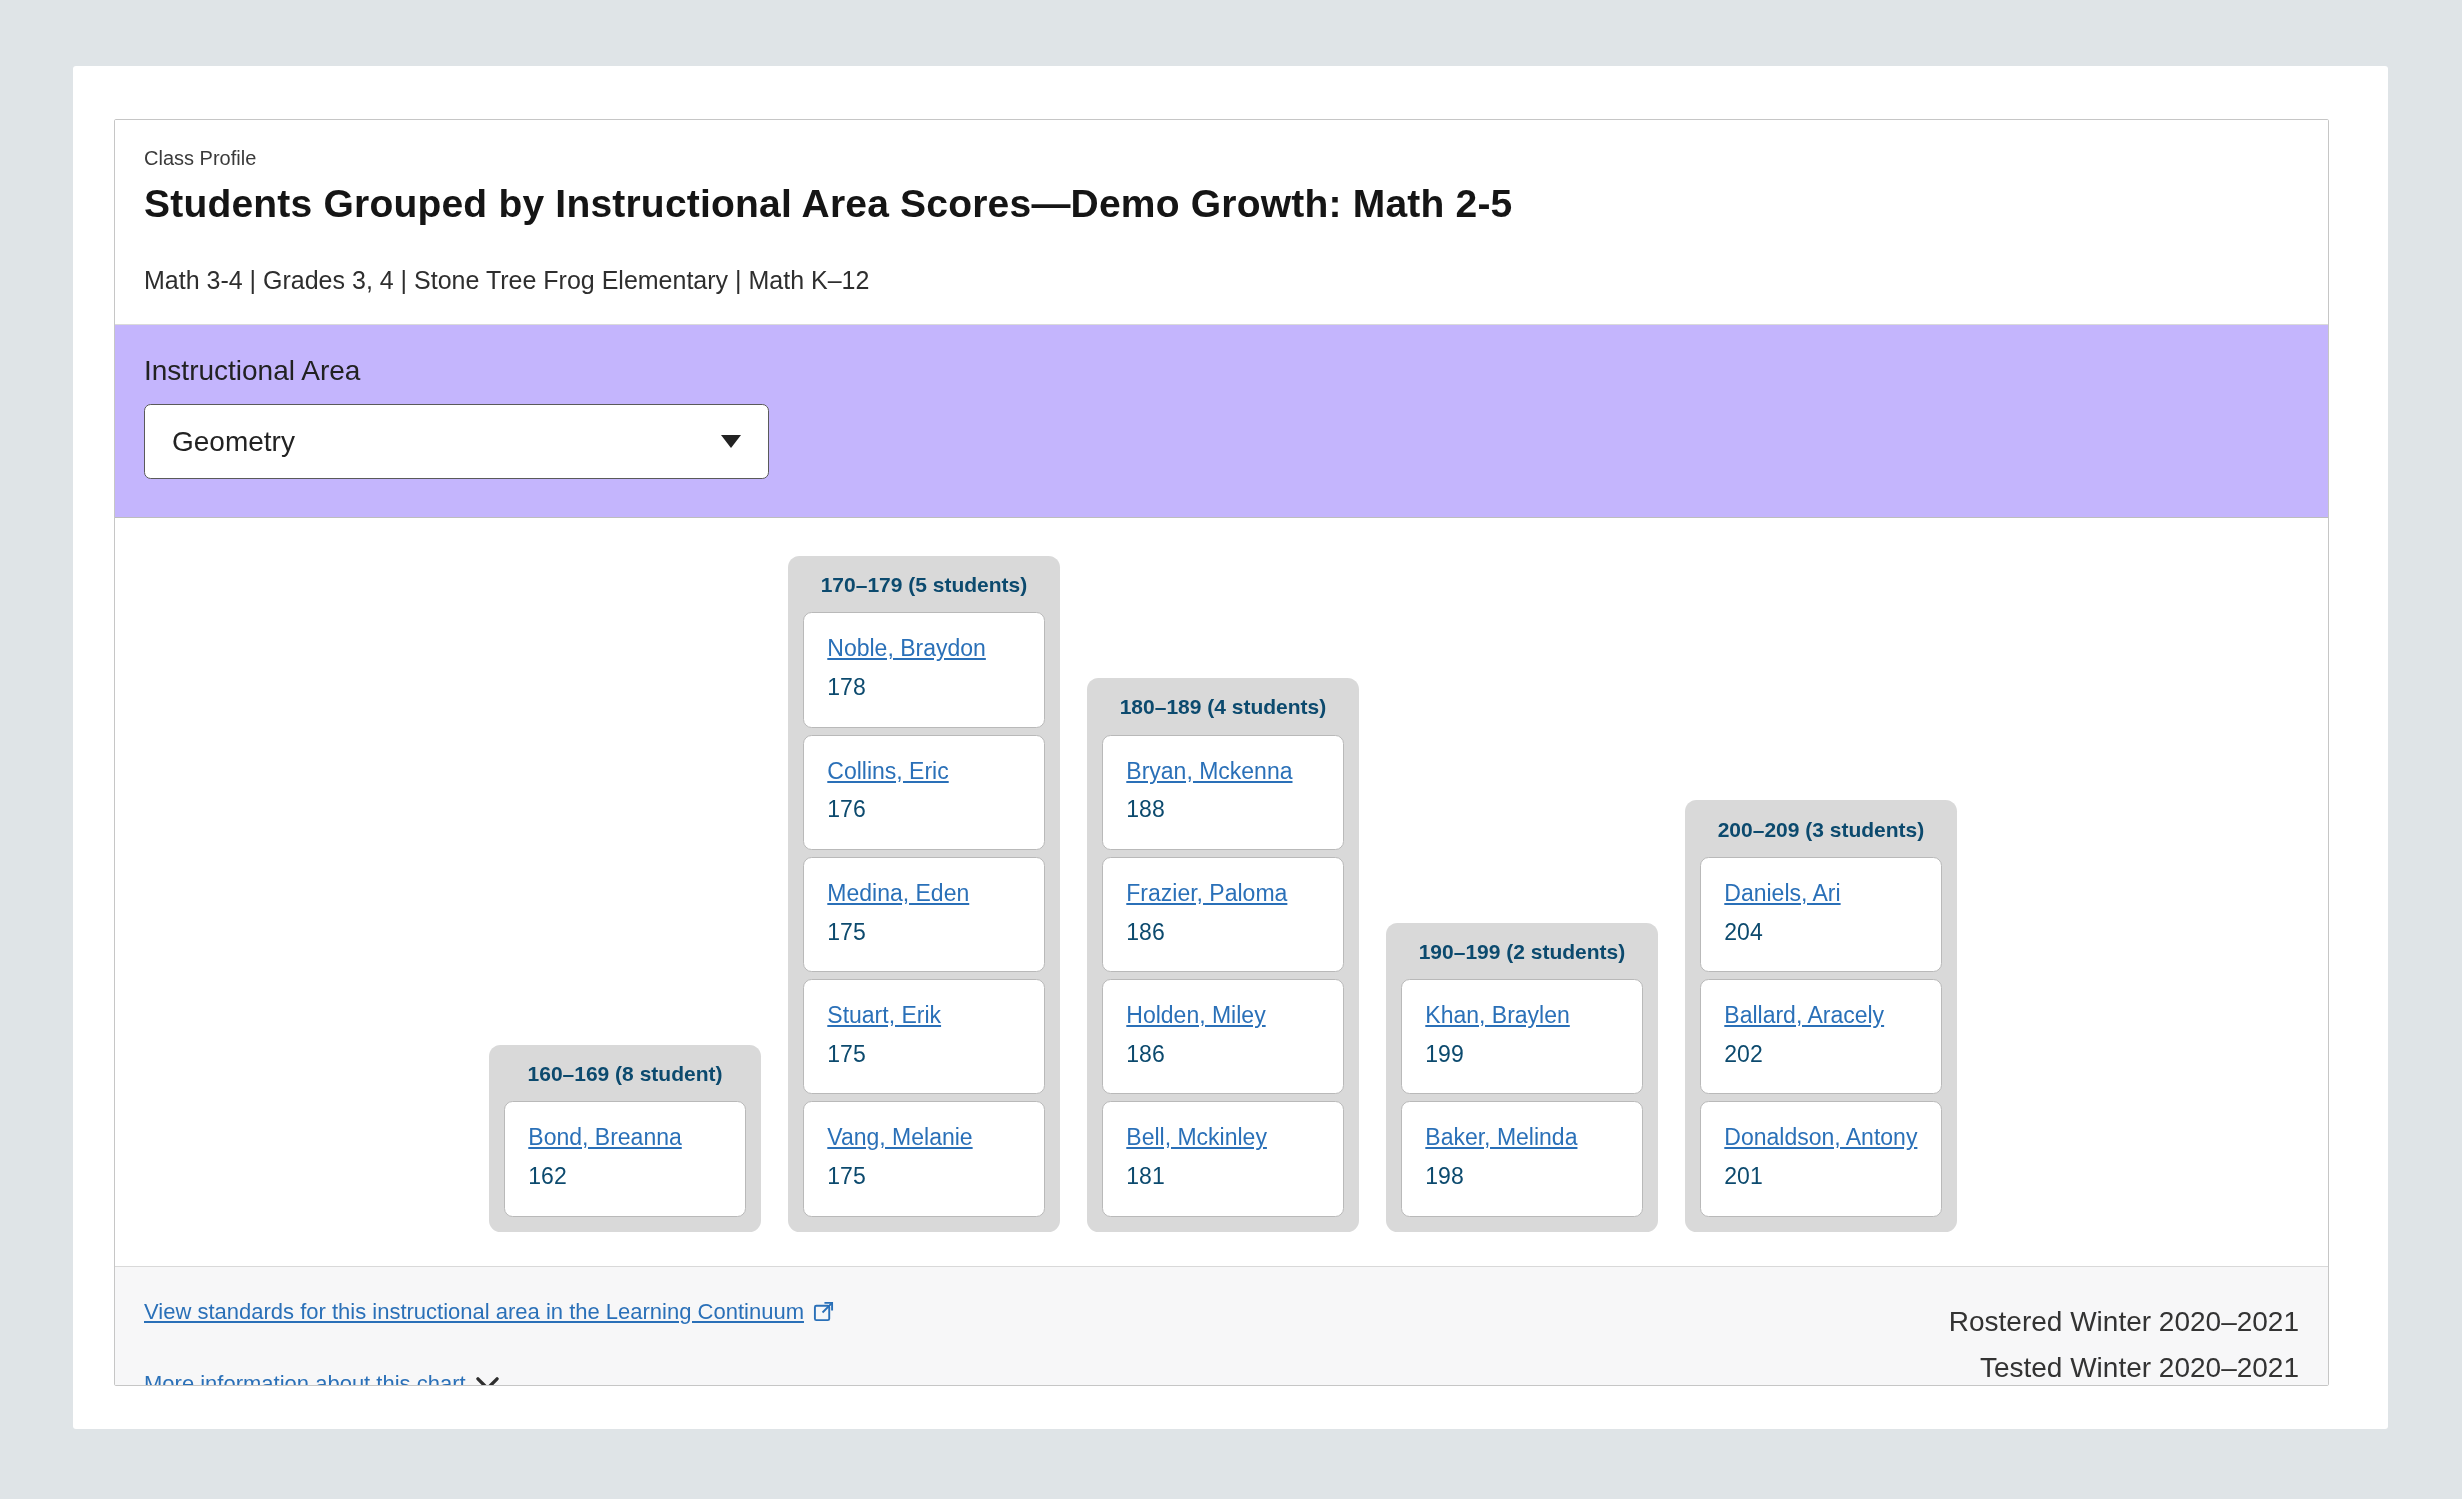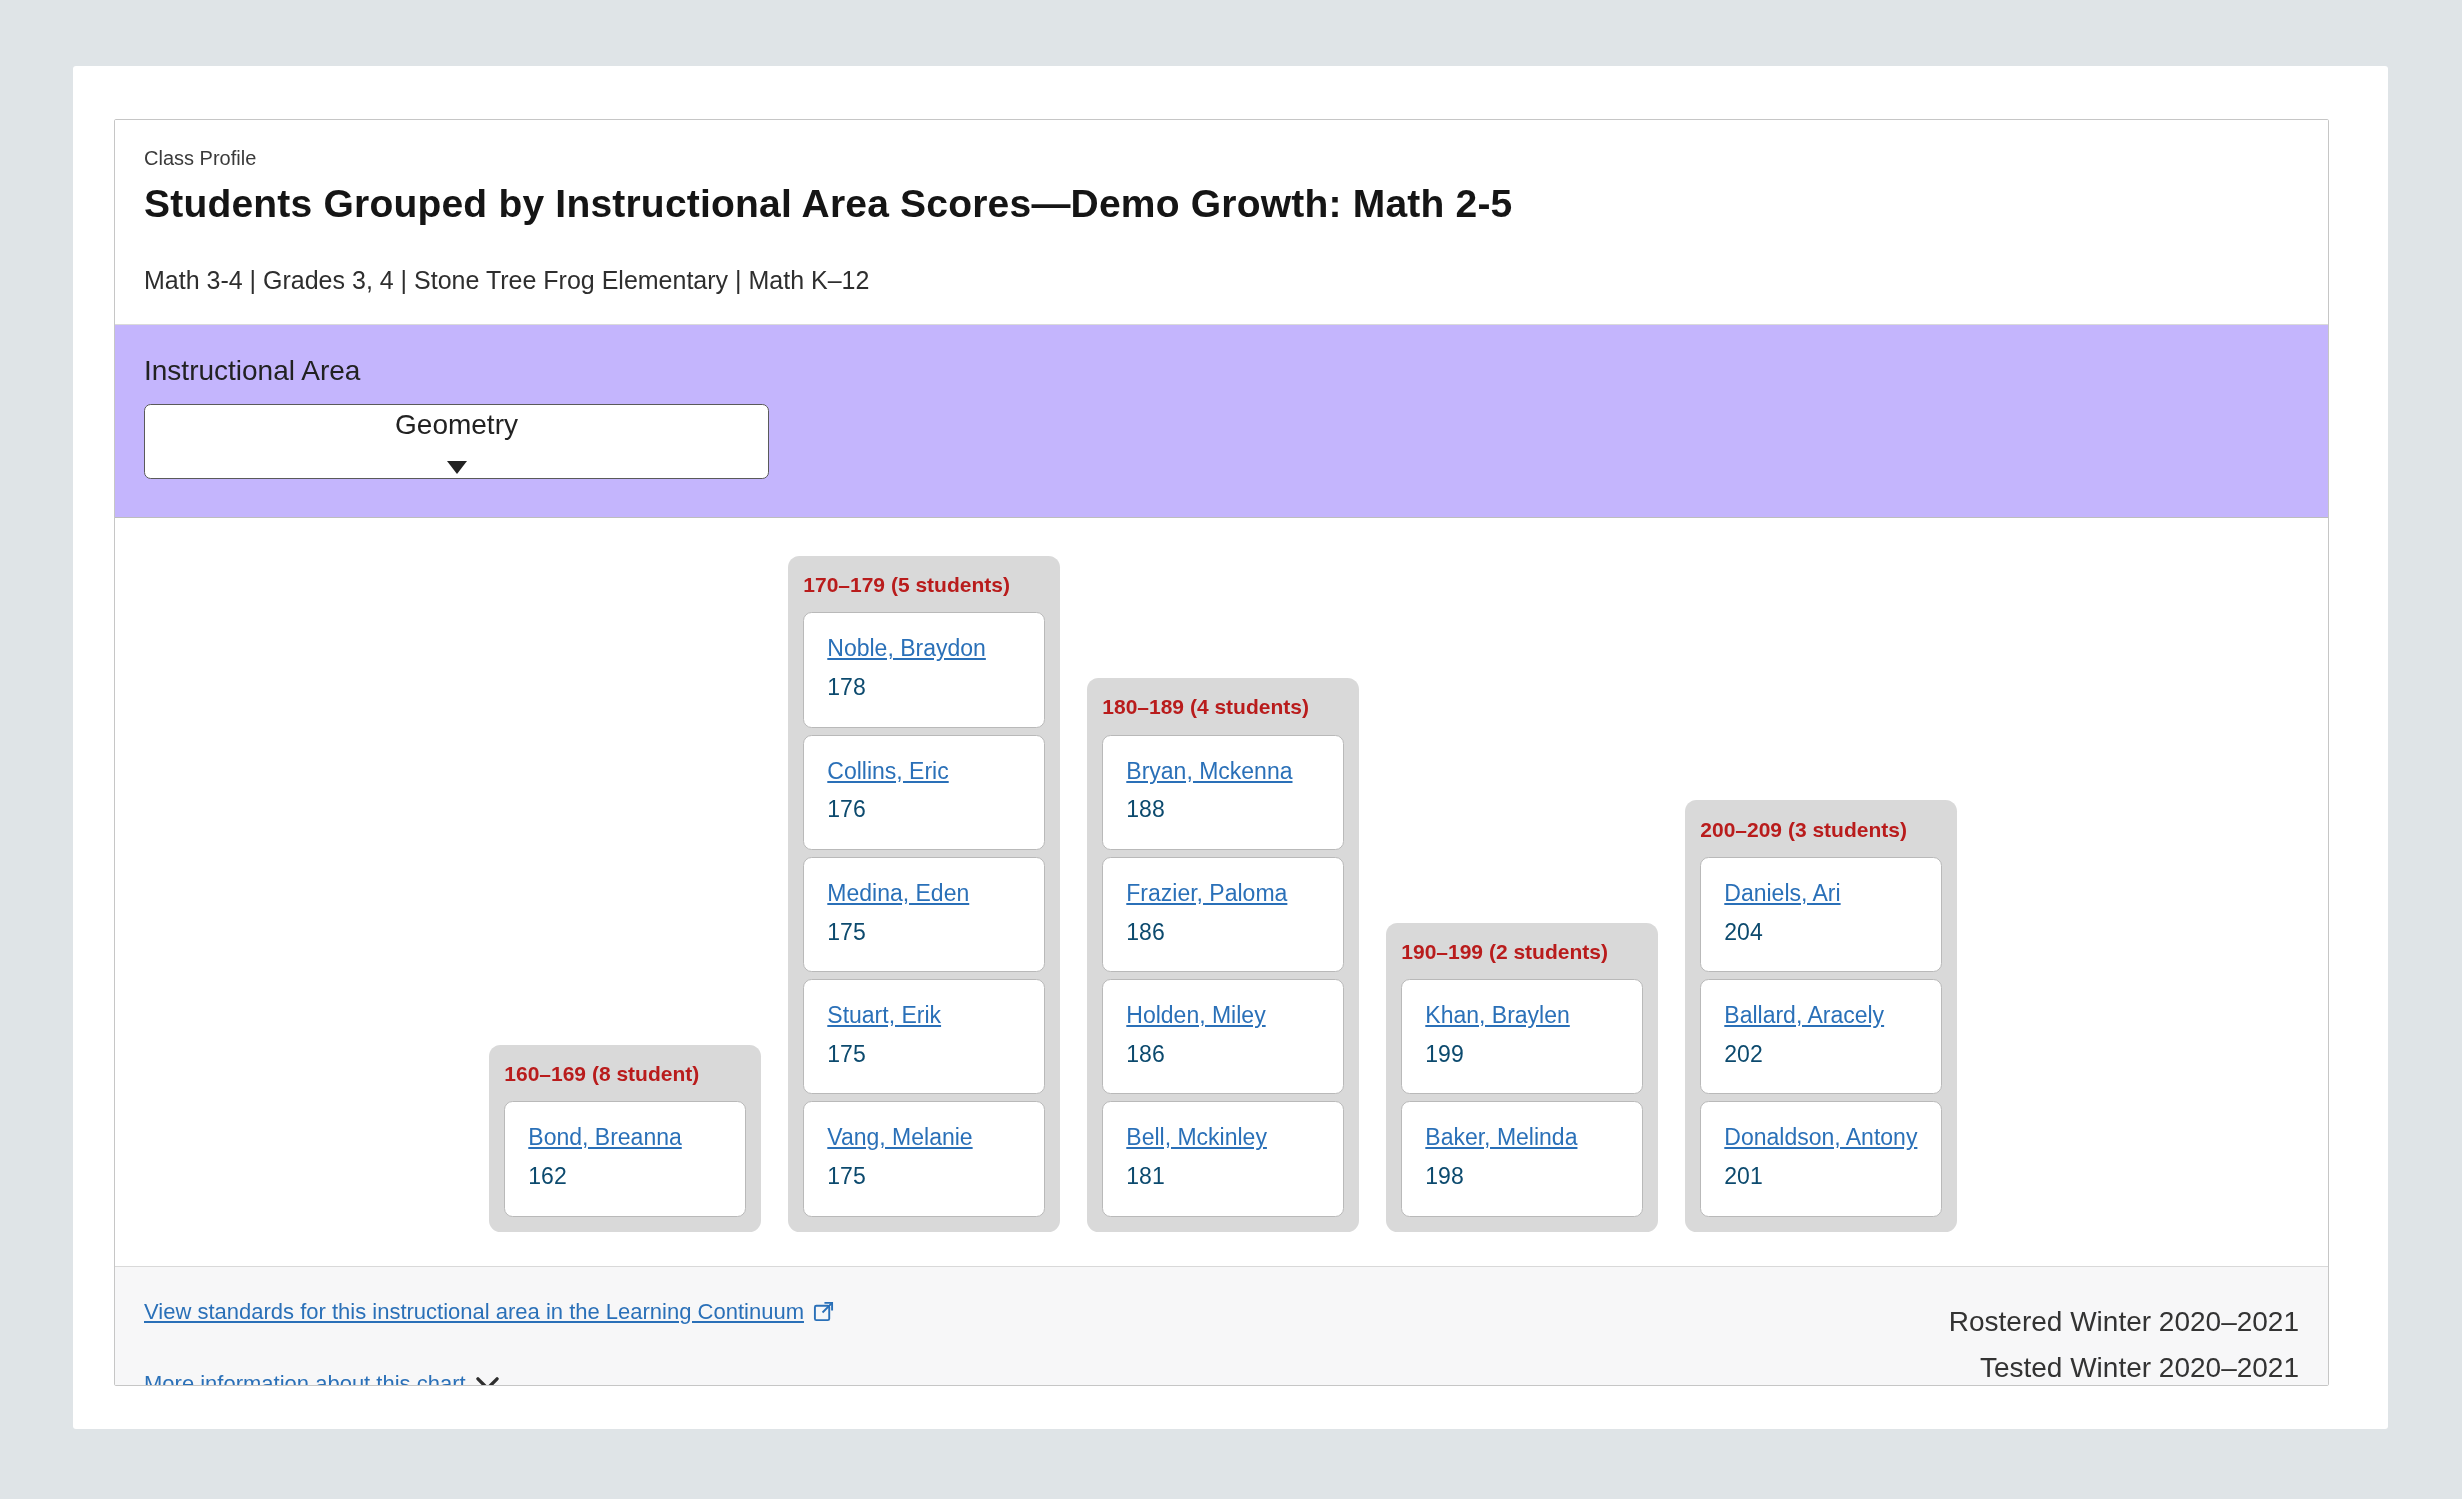--- a/index.html
+++ b/index.html
@@ -23,39 +23,39 @@
   .report-header{ padding:27px 29px 29px 29px; border-bottom:1px solid #dadada; background:#fff; }
   .eyebrow{ font-size:20px; color:#3a3a3a; margin-bottom:11.5px; }
   .title{ font-size:39px; font-weight:700; color:#151515; letter-spacing:0.2px; margin-bottom:15.3px; }
   .subtitle{ font-size:25px; color:#2e2e2e;margin-top:40px; }
   
   .controls-band{ background:#c4b5fd; padding:30.5px 29px 38px 29px; border-bottom:1px solid #bdbdbd; }
   .controls-label{ font-size:28px; color:#222; margin-bottom:17px; }
   .select-box{
     width:625px; height:75px; background:#fff; border:1.9px solid #5a5a5a; border-radius:6.7px;
     display:flex; align-items:center; justify-content:space-between;
-    padding:4px 27px; cursor:pointer;flex-direction:column;
+    padding:15px 27px; cursor:pointer;
   }
   .select-value{ font-size:28px; color:#222; }
   .caret-down{
     width:0; height:0; border-left:10.5px solid transparent; border-right:10.5px solid transparent;
     border-top:13.4px solid #222;
   }
   
   .chart-area{
     flex:1 1 auto; background:#fff;
     display:flex; align-items:flex-end; gap:27px;
     padding:38px 19px 34px 374px;
   }
   .group{
     width:272px; background:#d9d9d9; border-radius:11.5px;
     padding:9.5px 15.3px 15.3px 15.3px; display:flex; flex-direction:column;
   }
   .group-header{
-    font-size:21px; font-weight:700; color:#b91c1c; text-align:left;
+    font-size:21px; font-weight:700; color:#0c4a6e; text-align:center;
     padding:7.6px 0 5.7px 0; margin-bottom:9.5px; white-space:nowrap;
   }
   .student-card{
     background:#fff; border:1px solid #b9b9b9; border-radius:8.6px;
     padding:19px 23px 25px 23px;
   }
   .student-card + .student-card{ margin-top:6.7px; }
   .student-name{
     color:#2a70b8; font-size:23px; line-height:1.4; text-decoration:underline; cursor:pointer;
     display:inline-block;

